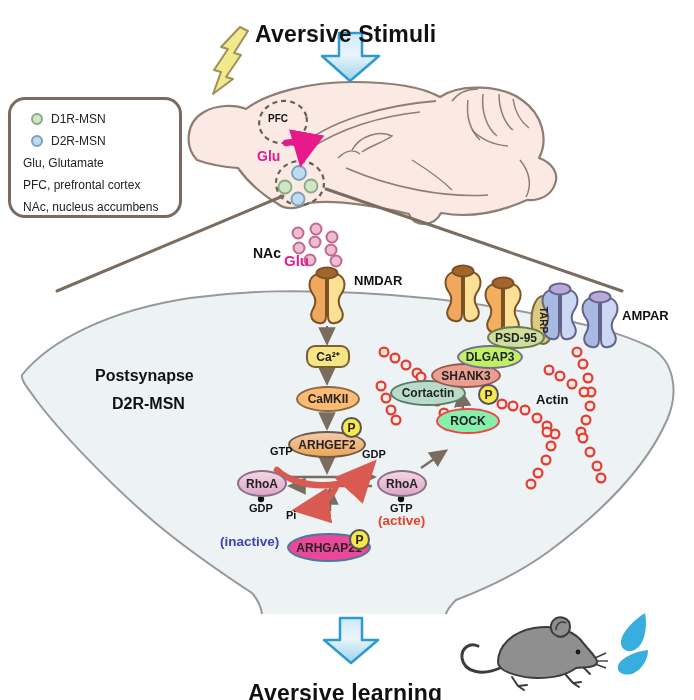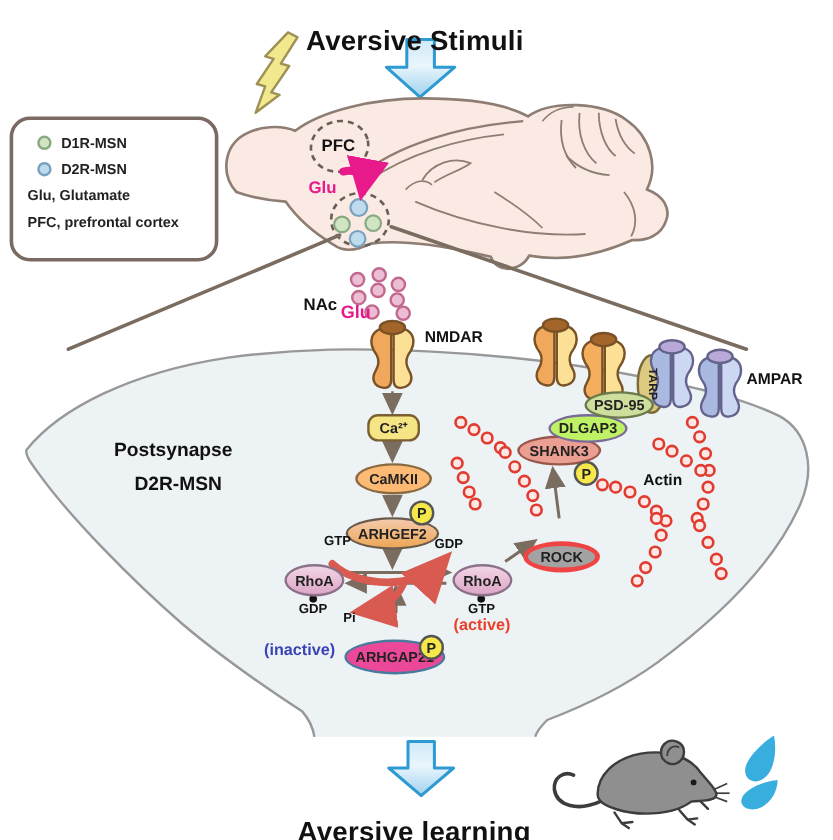--- a/index.html
+++ b/index.html
@@ -14,37 +14,37 @@
   .oval{position:absolute;display:flex;align-items:center;justify-content:center;
         border-radius:50%;font-weight:bold;color:#222;box-sizing:border-box;
         font-size:12px;white-space:nowrap;}
   .camkii{left:296px;top:386px;width:64px;height:26px;background:#fdba74;border:2px solid #8a6a40;}
   .arhgef2{left:288px;top:431px;width:78px;height:27px;
            background:linear-gradient(#f4c9ab,#eda757);border:2px solid #6b5b4b;}
   .arhgap21{left:287px;top:513px;width:84px;height:29px;background:#ec4899;border:2px solid #49799c;margin-top:20px;}
   .rhoa{width:50px;height:27px;background:linear-gradient(#f2d5e6,#dda7c6);border:2px solid #8a7088;}
   .rhoa-l{left:237px;top:470px;}
   .rhoa-r{left:377px;top:470px;}
-  .rock{left:436px;top:451px;width:64px;height:26px;background:#a3a3a3;border:4px solid #ef4444;}
+  .rock{left:436px;top:408px;width:64px;height:26px;background:#86efac;border:2px solid #ef4444;}
   .cortactin{left:390px;top:380px;width:76px;height:26px;background:#b8dcc9;border:2px solid#5a7a6a;}
   .shank3{left:431px;top:363px;width:70px;height:25px;background:#eb9f92;border:2px solid #9a564a;}
   .dlgap3{left:457px;top:345px;width:66px;height:24px;background:#bef264;border:2px solid #7a6a9a;}
   .psd95{left:487px;top:326px;width:58px;height:23px;background:#cede9d;border:2px solid #6a7a4a;}
   .cabox{position:absolute;left:306px;top:345px;width:44px;height:23px;border-radius:9px;
          background:#f5e584;border:2px solid #7a6030;box-sizing:border-box;
          display:flex;align-items:center;justify-content:center;font-weight:bold;font-size:12px;color:#222;}
   .pcircle{position:absolute;width:21px;height:21px;border-radius:50%;background:#f6e84b;
            border:2px solid #555;box-sizing:border-box;display:flex;align-items:center;
            justify-content:center;font-weight:bold;font-size:12px;color:#222;}
   .tarp-text{position:absolute;left:531px;top:296px;width:24px;height:48px;}
   .tarp-text span{position:absolute;left:50%;top:50%;transform:translate(-50%,-50%) rotate(90deg);
            font-weight:bold;font-size:10px;color:#222;}
   .legend{position:absolute;left:8px;top:97px;width:174px;height:121px;border:3px solid #7a6a62;
           border-radius:17px;background:#fff;box-sizing:border-box;padding:8px 0 0 12px;}
-  .legend-row{display:flex;align-items:center;height:22px;font-weight:bold;font-size:12px;color:#222;}
+  .legend-row{display:flex;align-items:center;height:22px;font-weight:normal;font-size:12px;color:#222;}
   .sw{width:12px;height:12px;border-radius:50%;margin:0 8px 0 8px;box-sizing:border-box;}
   .sw-d1{background:#cfe5c4;border:2px solid #8aa882;}
   .sw-d2{background:#bfdcef;border:2px solid #7aa0bf;}
 </style>
 </head>
 <body>
 
 <div class="stage">
 
   <svg width="694" height="700" viewBox="0 0 694 700">
@@ -263,42 +263,46 @@
     <div class="legend-row">
       <span class="sw sw-d2"></span>
       <span>D2R-MSN</span>
     </div>
     <div class="legend-row">
       <span>Glu, Glutamate</span>
     </div>
     <div class="legend-row">
       <span>PFC, prefrontal cortex</span>
     </div>
+    <div class="legend-row">
+      <span>NAc, nucleus accumbens</span>
+    </div>
   </div>
 
-  <div class="lbl" style="left:268px;top:114px;font-size:14px;">PFC</div>
+  <div class="lbl" style="left:268px;top:114px;font-size:10px;">PFC</div>
   <div class="lbl magenta" style="left:257px;top:149px;font-size:14px;">Glu</div>
   <div class="lbl" style="left:253px;top:206px;font-size:14px;margin-top:40px;">NAc</div>
 
   <div class="lbl magenta" style="left:284px;top:253px;font-size:15px;">Glu</div>
   <div class="lbl" style="left:354px;top:274px;font-size:13px;">NMDAR</div>
   <div class="lbl" style="left:622px;top:309px;font-size:13px;">AMPAR</div>
   <div class="lbl" style="left:95px;top:368px;font-size:16px;">Postsynapse</div>
   <div class="lbl" style="left:112px;top:396px;font-size:16px;">D2R-MSN</div>
   <div class="lbl" style="left:536px;top:393px;font-size:13px;">Actin</div>
 
   <div class="cabox">Ca²⁺</div>
   <div class="oval camkii">CaMKII</div>
   <div class="oval arhgef2">ARHGEF2</div>
   <div class="pcircle" style="left:341px;top:417px;">P</div>
   <div class="oval rhoa rhoa-l">RhoA</div>
   <div class="oval rhoa rhoa-r">RhoA</div>
   <div class="oval arhgap21">ARHGAP21</div>
   <div class="pcircle" style="left:349px;top:529px;">P</div>
   <div class="oval rock">ROCK</div>
+  <div class="oval cortactin">Cortactin</div>
   <div class="oval shank3">SHANK3</div>
   <div class="pcircle" style="left:478px;top:384px;">P</div>
   <div class="oval dlgap3">DLGAP3</div>
   <div class="oval psd95">PSD-95</div>
   <div class="tarp-text">
     <span>TARP</span>
   </div>
 
   <div class="lbl" style="left:270px;top:446px;font-size:11px;">GTP</div>
   <div class="lbl" style="left:362px;top:449px;font-size:11px;">GDP</div>

